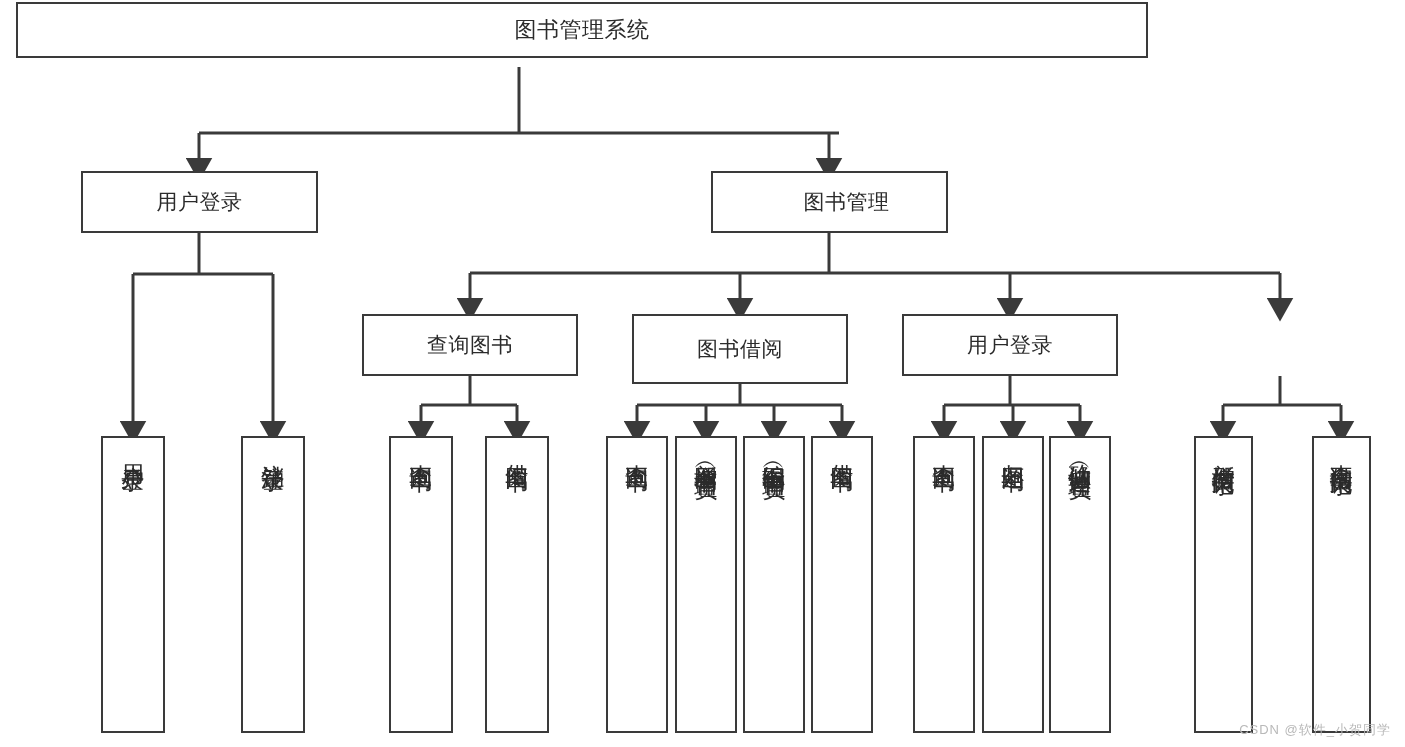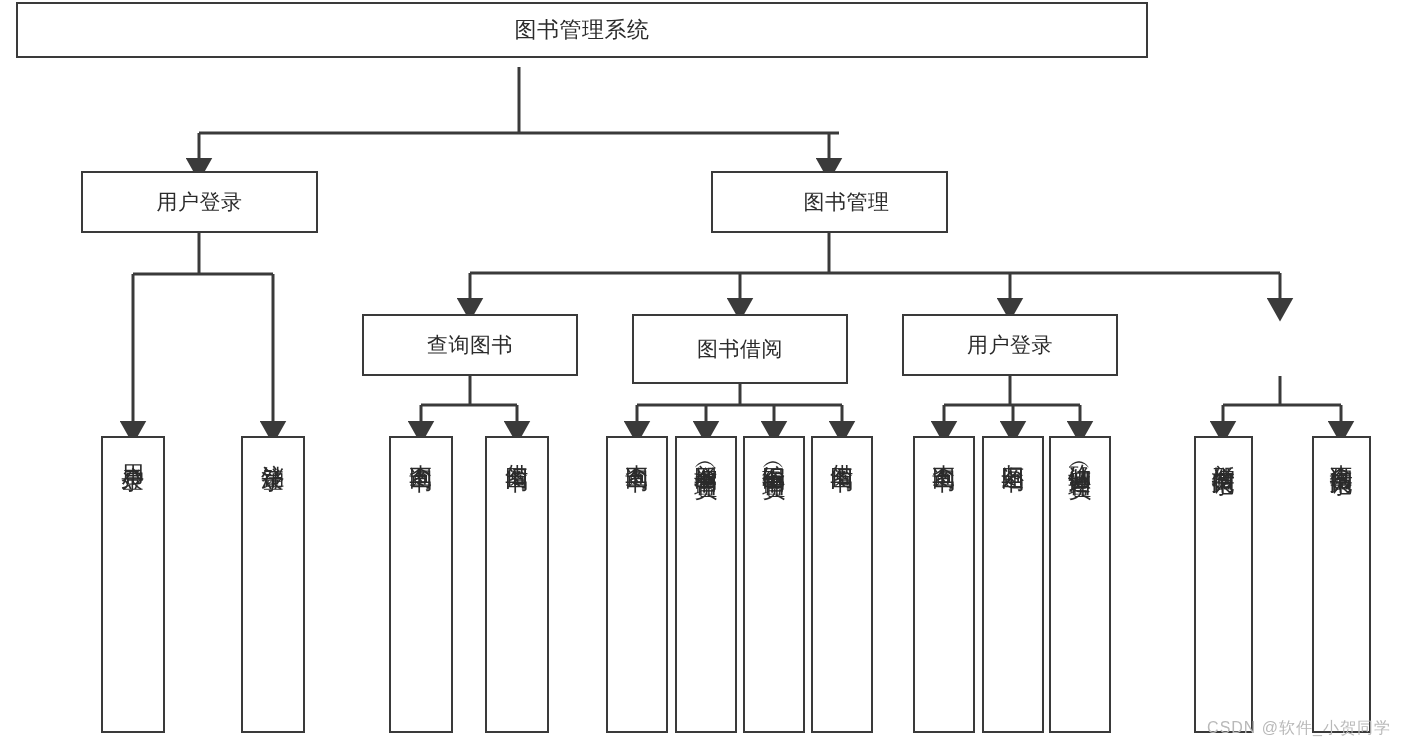--- a/index.html
+++ b/index.html
@@ -37,21 +37,21 @@
     writing-mode:vertical-rl;
     text-orientation:upright;
     font-size:23px;
     line-height:1.06;
     letter-spacing:2px;
     white-space:nowrap;
   }
   .watermark{
     position:absolute;
     right:14px;bottom:8px;
-    font-size:16px;
+    font-size:13px;
     color:#b9b9b9;
     letter-spacing:1px;
     white-space:nowrap;
     pointer-events:none;
     text-align:center;
   }
 </style>
 </head>
 <body>
 

